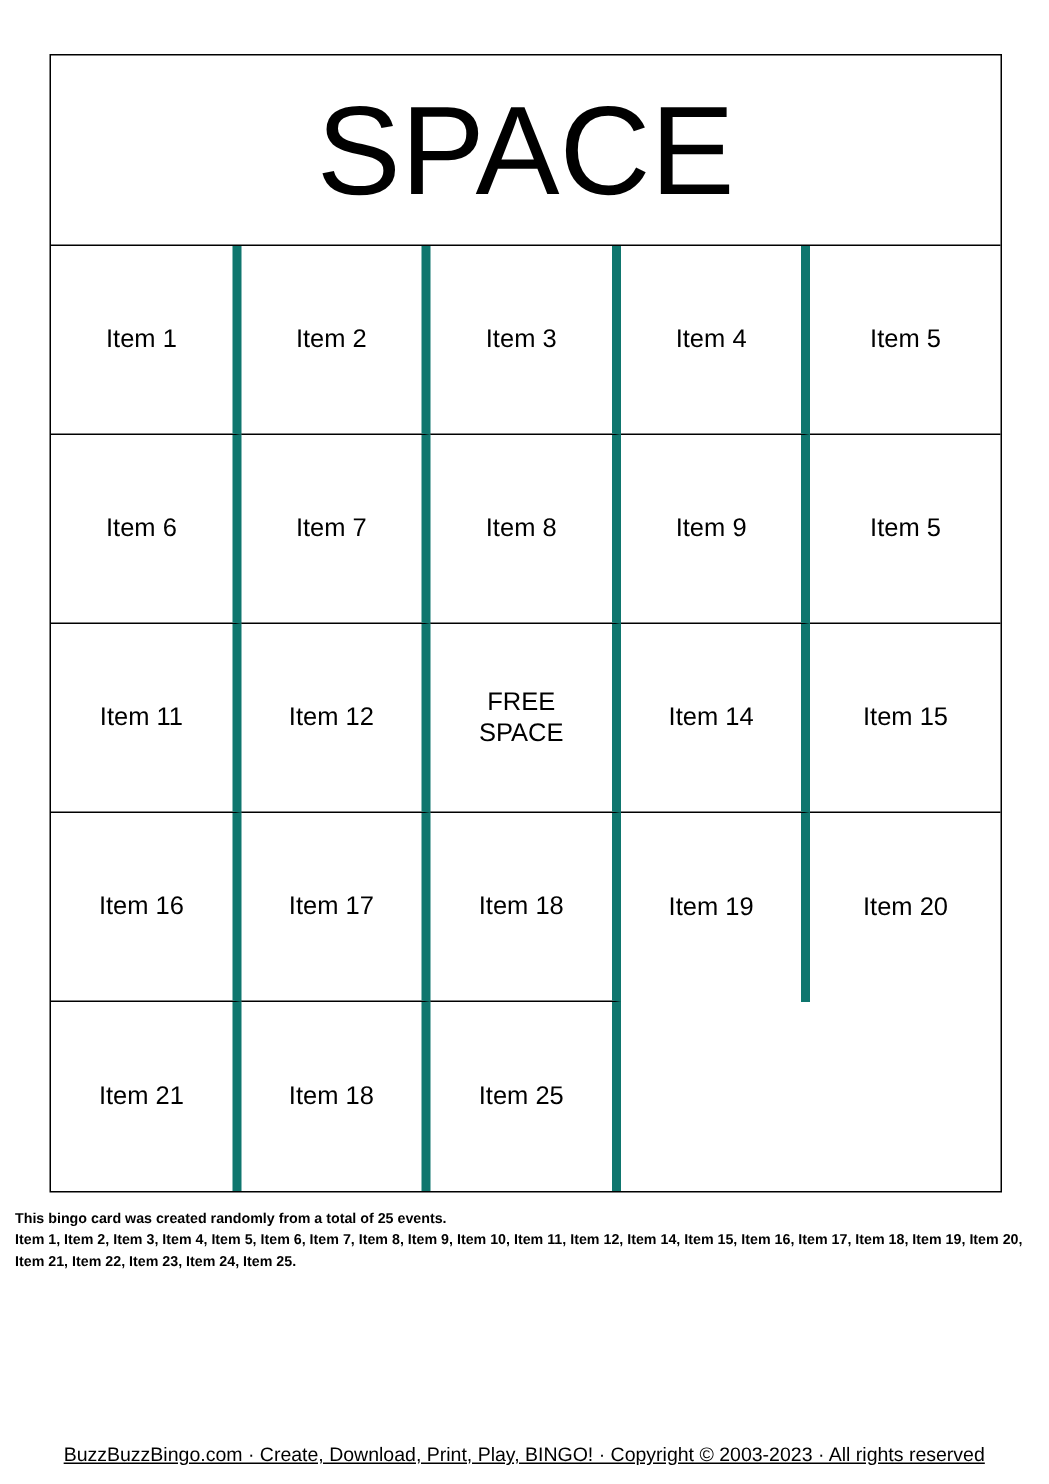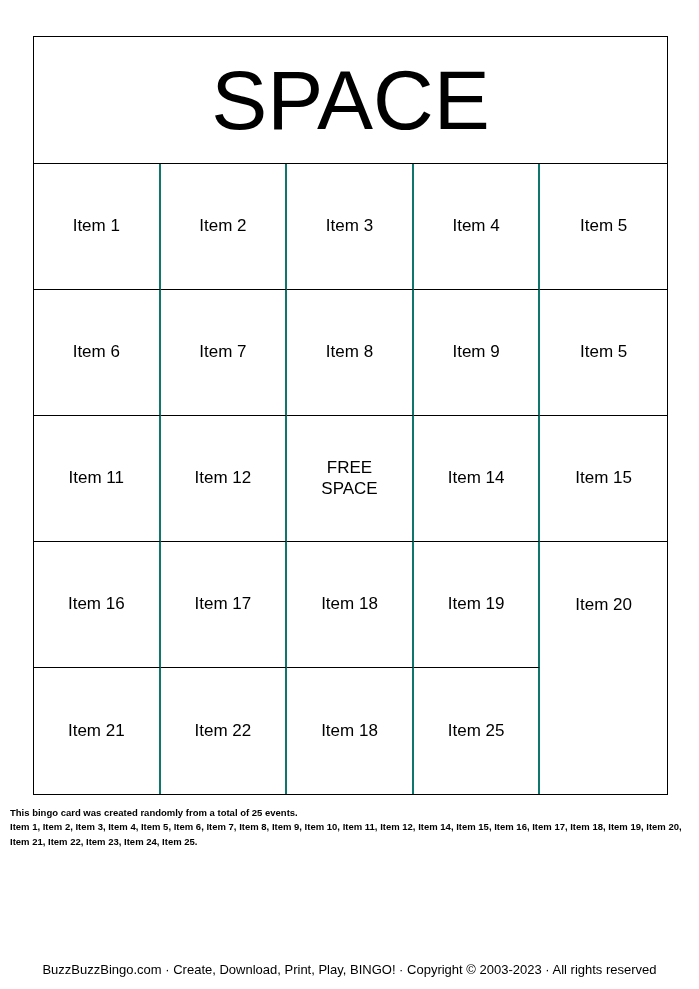--- a/index.html
+++ b/index.html
@@ -1,23 +1,23 @@
 <!DOCTYPE html>
 <html><head>
 <meta charset="utf-8">
 <style>
   body { margin:0; background:#fff; width:699px; height:989px; font-family:"Liberation Sans", sans-serif; color:#000; position:relative; }
   .card { position:absolute; left:33px; top:36px; width:633px; border:1px solid #000; }
   .title { height:126px; border-bottom:1px solid #000; display:flex; align-items:center; justify-content:center; font-size:84px; }
   .grid { display:grid; grid-template-columns:repeat(5,1fr); }
-  .cell { height:126px; border-right:2px solid #0f766e; border-bottom:1px solid #000; display:flex; align-items:center; justify-content:center; text-align:center; font-size:17px; line-height:1.2; padding:0 14px; box-sizing:border-box; }
+  .cell { height:126px; border-right:6px solid #0f766e; border-bottom:1px solid #000; display:flex; align-items:center; justify-content:center; text-align:center; font-size:17px; line-height:1.2; padding:0 14px; box-sizing:border-box; }
   .cell:nth-child(5n) { border-right:none; }
   .cell:nth-last-child(-n+5) { border-bottom:none; }
   .desc { position:absolute; left:10px; top:806px; width:680px; font-size:9.5px; line-height:1.5;font-weight:bold; }
-  .foot { position:absolute; left:0; width:699px; top:962px; text-align:center; font-size:13px; }
+  .foot { position:absolute; left:0; width:699px; top:962px; text-align:center; font-size:13px;text-decoration:underline; }
 </style>
 </head>
 <body>
 
 <div class="card">
   <div class="title">SPACE</div>
   <div class="grid">
     <div class="cell">Item 1</div>
     <div class="cell">Item 2</div>
     <div class="cell">Item 3</div>
@@ -32,21 +32,20 @@
     <div class="cell">Item 12</div>
     <div class="cell">FREE SPACE</div>
     <div class="cell">Item 14</div>
     <div class="cell">Item 15</div>
     <div class="cell">Item 16</div>
     <div class="cell">Item 17</div>
     <div class="cell">Item 18</div>
     <div class="cell">Item 19</div>
     <div class="cell">Item 20</div>
     <div class="cell">Item 21</div>
-    <div class="cell">Item 22</div>
     <div class="cell">Item 18</div>
     <div class="cell">Item 25</div>
   </div>
 </div>
 
 <div class="desc">
   <div>This bingo card was created randomly from a total of 25 events.</div>
   <div>Item 1, Item 2, Item 3, Item 4, Item 5, Item 6, Item 7, Item 8, Item 9, Item 10, Item 11, Item 12, Item 14, Item 15, Item 16, Item 17, Item 18, Item 19, Item 20, Item 21, Item 22, Item 23, Item 24, Item 25.</div>
 </div>
 

